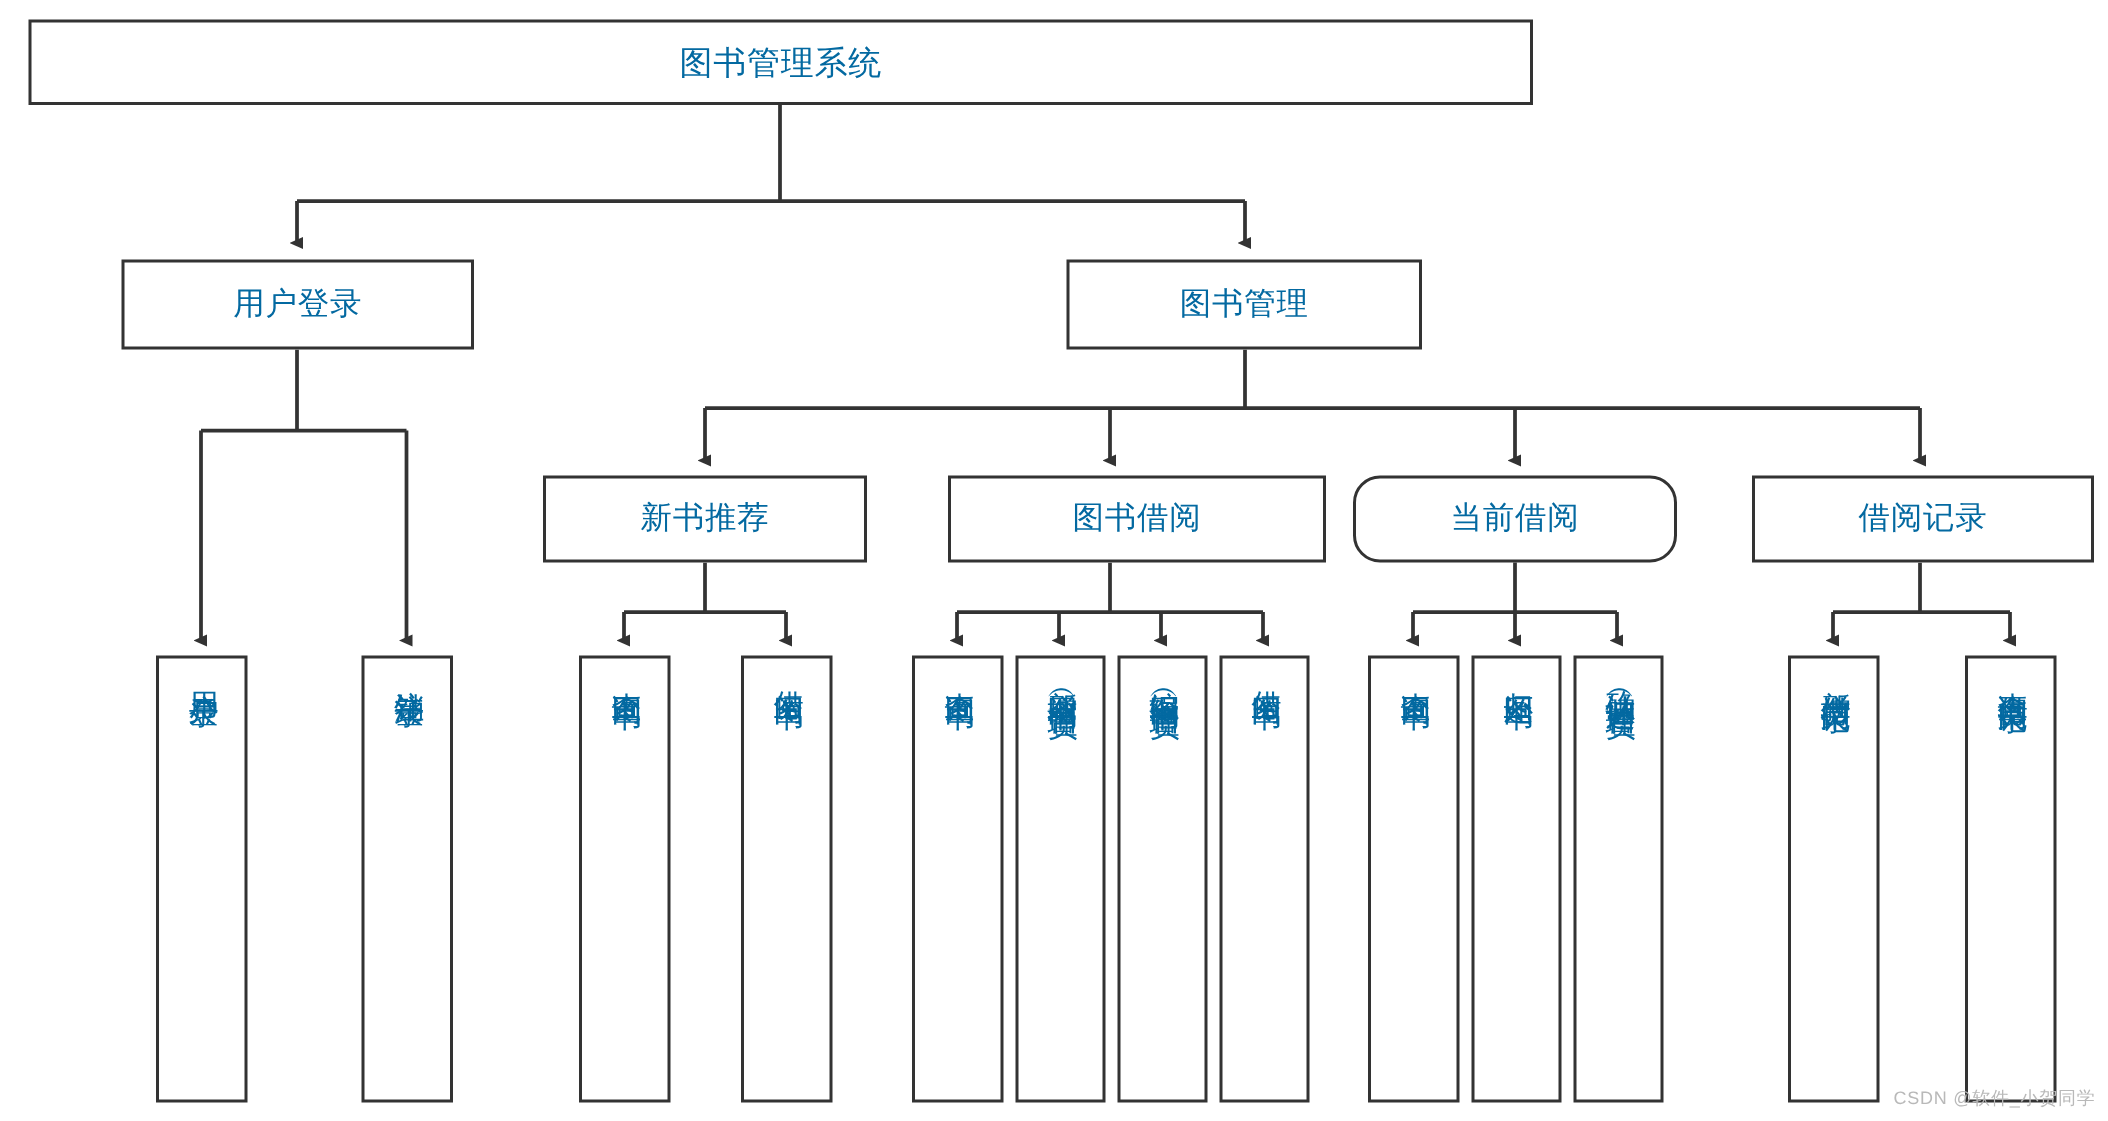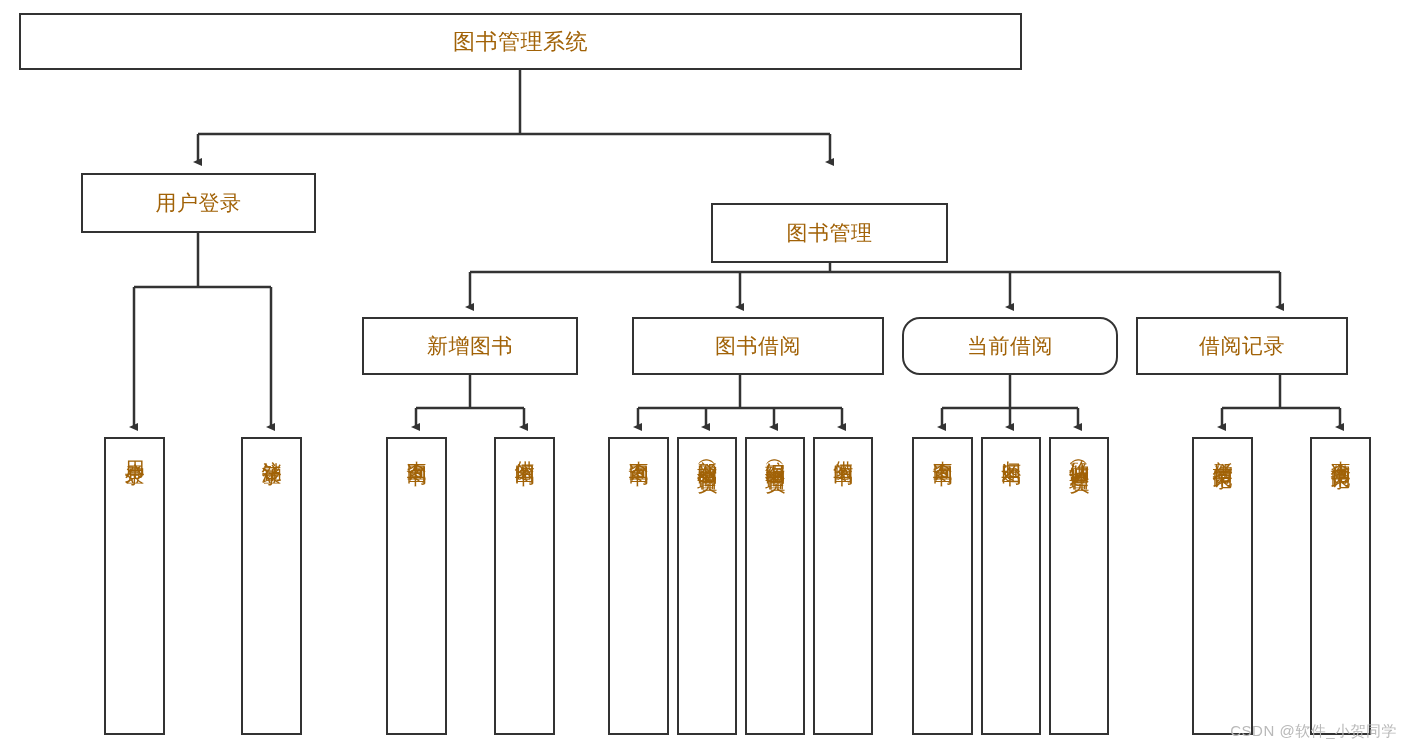--- a/index.html
+++ b/index.html
@@ -28,21 +28,21 @@
   }
   
   .node {
     position: absolute;
     box-sizing: border-box;
     background: #ffffff;
     border: 2.5px solid #333333;
     display: flex;
     align-items: center;
     justify-content: center;
-    color: #a16207;
+    color: #0369a1;
   }
   .node .label {
     font-size: 21px;
     line-height: 1.25;
     letter-spacing: 0.5px;
     white-space: nowrap;
   }
   
   .node.horiz .label {
     writing-mode: horizontal-tb;
@@ -61,21 +61,21 @@
     letter-spacing: 2px;
     white-space: nowrap;
   }
   .node.root .label { font-size: 22px; }
 
   
   #watermark {
     position: absolute;
     right: 8px;
     bottom: 6px;
-    font-size: 15px;
+    font-size: 12px;
     color: #b9b9b9;
     letter-spacing: 0.5px;
     white-space: nowrap;
     user-select: none;
   }
 </style>
 </head>
 <body>
 
 <div id="canvas">
@@ -131,37 +131,37 @@
   </svg>
 
   <div class="node horiz root" style="left:19px; top:13px; width:1003px; height:57px;">
     <span class="label">图书管理系统</span>
   </div>
 
   <div class="node horiz" style="left:81px; top:173px; width:235px; height:60px;">
     <span class="label">用户登录</span>
   </div>
 
-  <div class="node horiz" style="left:711px; top:173px; width:237px; height:60px;margin-top:30px;">
+  <div class="node horiz" style="left:711px; top:173px; width:237px; height:60px;">
     <span class="label">图书管理</span>
   </div>
 
   <div class="node horiz" style="left:362px; top:317px; width:216px; height:58px;">
-    <span class="label">新增图书</span>
+    <span class="label">新书推荐</span>
   </div>
 
   <div class="node horiz" style="left:632px; top:317px; width:252px; height:58px;">
     <span class="label">图书借阅</span>
   </div>
 
   <div class="node horiz" style="left:902px; top:317px; width:216px; height:58px;border-radius:18px;">
     <span class="label">当前借阅</span>
   </div>
 
-  <div class="node horiz" style="left:1136px; top:317px; width:212px; height:58px;">
+  <div class="node horiz" style="left:1168px; top:317px; width:228px; height:58px;">
     <span class="label">借阅记录</span>
   </div>
 
   <div class="node vert" style="left:104px; top:437px; width:61px; height:298px;">
     <span class="label">用户登录</span>
   </div>
   <div class="node vert" style="left:241px; top:437px; width:61px; height:298px;">
     <span class="label">注销登录</span>
   </div>
 

